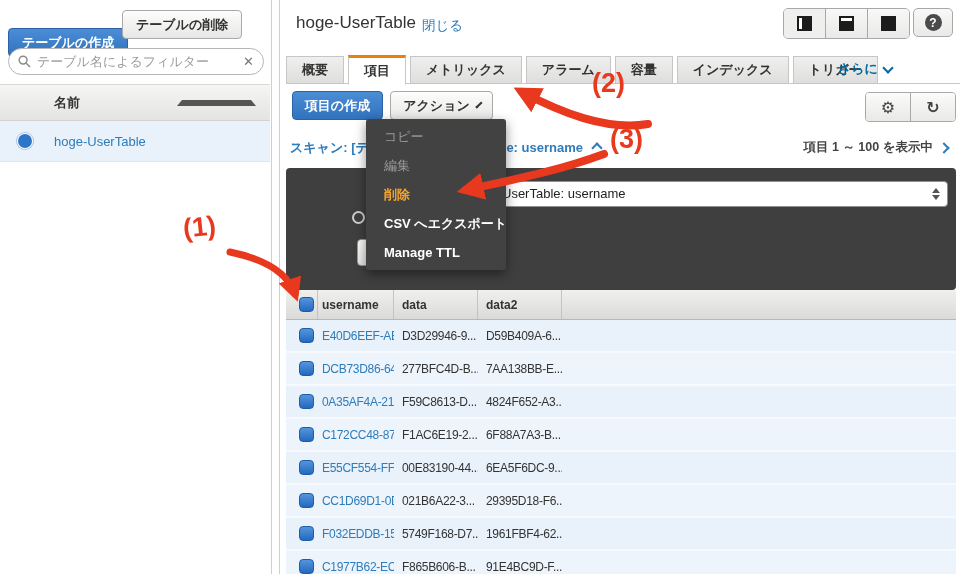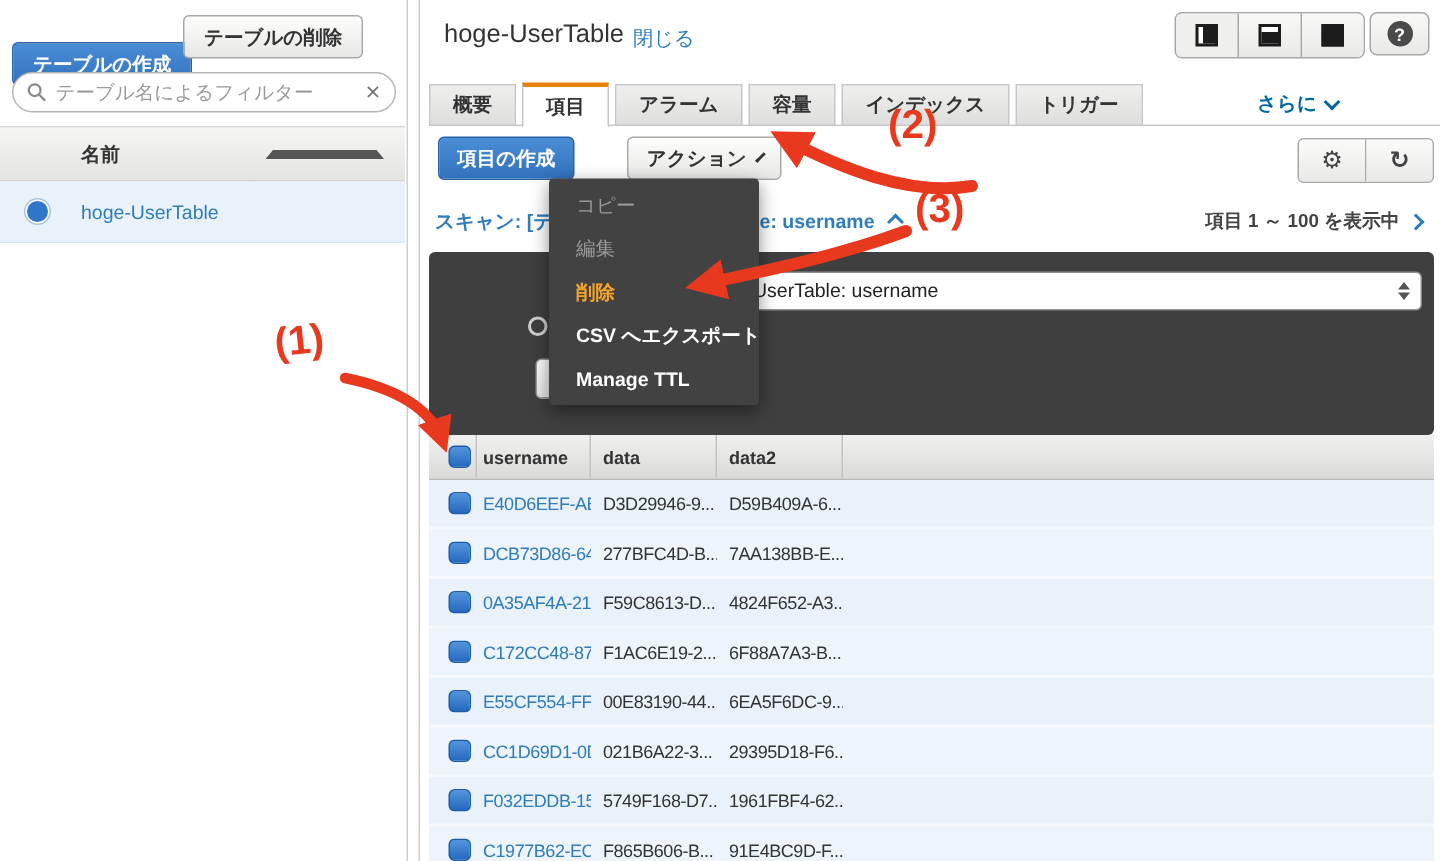--- a/index.html
+++ b/index.html
@@ -55,21 +55,21 @@
               background:#fff;margin-bottom:-1px;}
   .more{margin-left:12px;margin-bottom:6px;color:#0369a1;font-size:13px;font-weight:bold;cursor:pointer;
         display:flex;align-items:center;gap:6px;}
   
   .chev{display:inline-block;width:6px;height:6px;border-right:2px solid currentColor;border-bottom:2px solid currentColor;}
   .chev.down{transform:rotate(45deg);margin-bottom:2px;}
   .chev.up{transform:rotate(-135deg);margin-top:4px;}
   .chev.right{transform:rotate(-45deg);}
   
   .mkitem{left:292px;top:91px;width:91px;text-align:center;padding:0;}
-  .actbtn{left:390px;top:91px;width:103px;display:flex;align-items:center;justify-content:center;gap:8px;margin-left:28px;}
+  .actbtn{left:390px;top:91px;width:103px;display:flex;align-items:center;justify-content:center;gap:8px;}
   .toolgrp{left:865px;top:92px;height:28px;display:flex;border:1px solid #a8a8a8;border-radius:4px;overflow:hidden;}
   .toolgrp .cell{width:44px;display:flex;align-items:center;justify-content:center;
                  background:linear-gradient(#fbfbfa,#e9e9e7);border-right:1px solid #a8a8a8;
                  font-size:16px;color:#444;cursor:pointer;}
   .toolgrp .cell:last-child{border-right:none;}
   
   .scan-sum{left:290px;top:139px;font-size:13px;font-weight:bold;color:#2e7cba;white-space:nowrap;cursor:pointer;}
   .pager{top:139px;right:12px;font-size:12.5px;font-weight:bold;color:#444;cursor:pointer;
          display:flex;align-items:center;gap:7px;}
   .pager .chev{color:#2e7cba;}
@@ -174,20 +174,23 @@
   <div class="abs tabs">
 
       <div class="tab inactive">
         <span>概要</span>
       </div>
 
       <div class="tab active">
         <span>項目</span>
       </div>
 
+      <div class="tab inactive">
+        <span>メトリックス</span>
+      </div>
 
       <div class="tab inactive">
         <span>アラーム</span>
       </div>
 
       <div class="tab inactive">
         <span>容量</span>
       </div>
 
       <div class="tab inactive">

